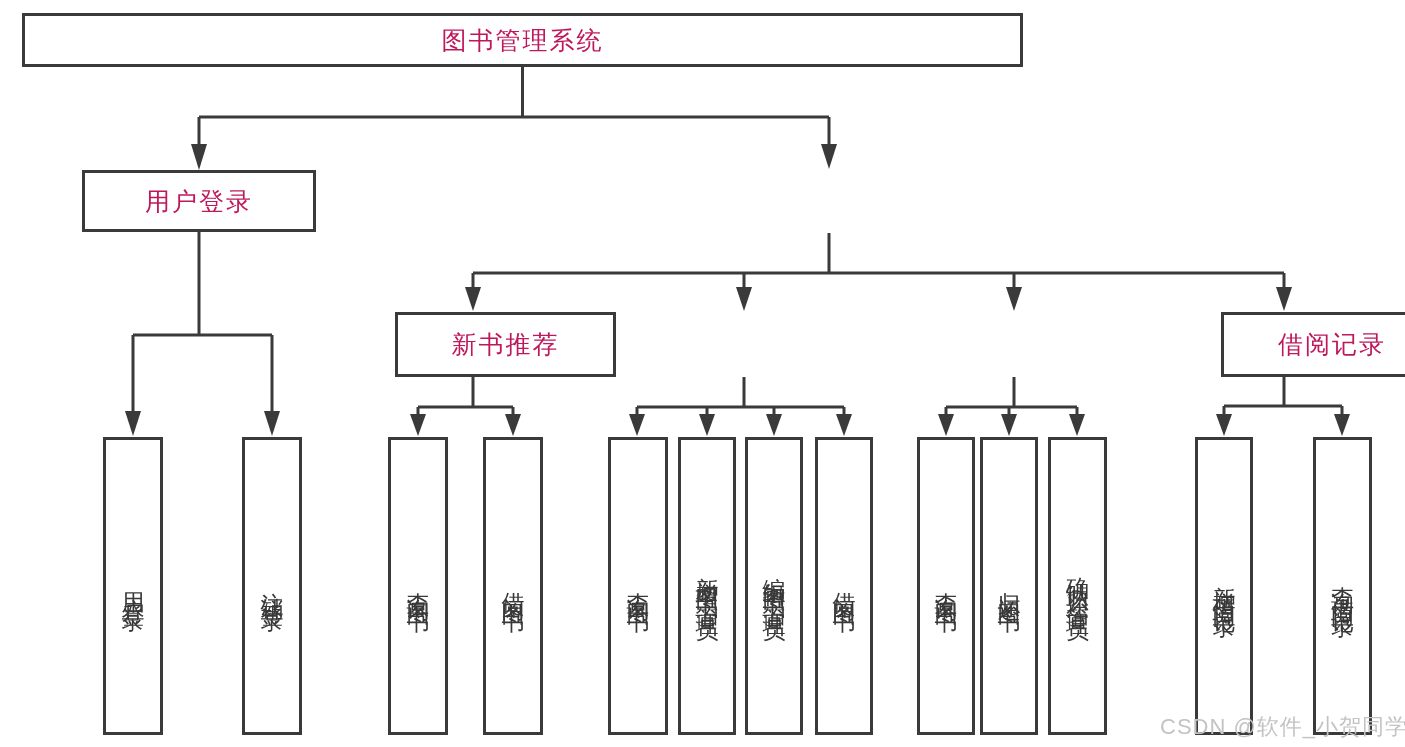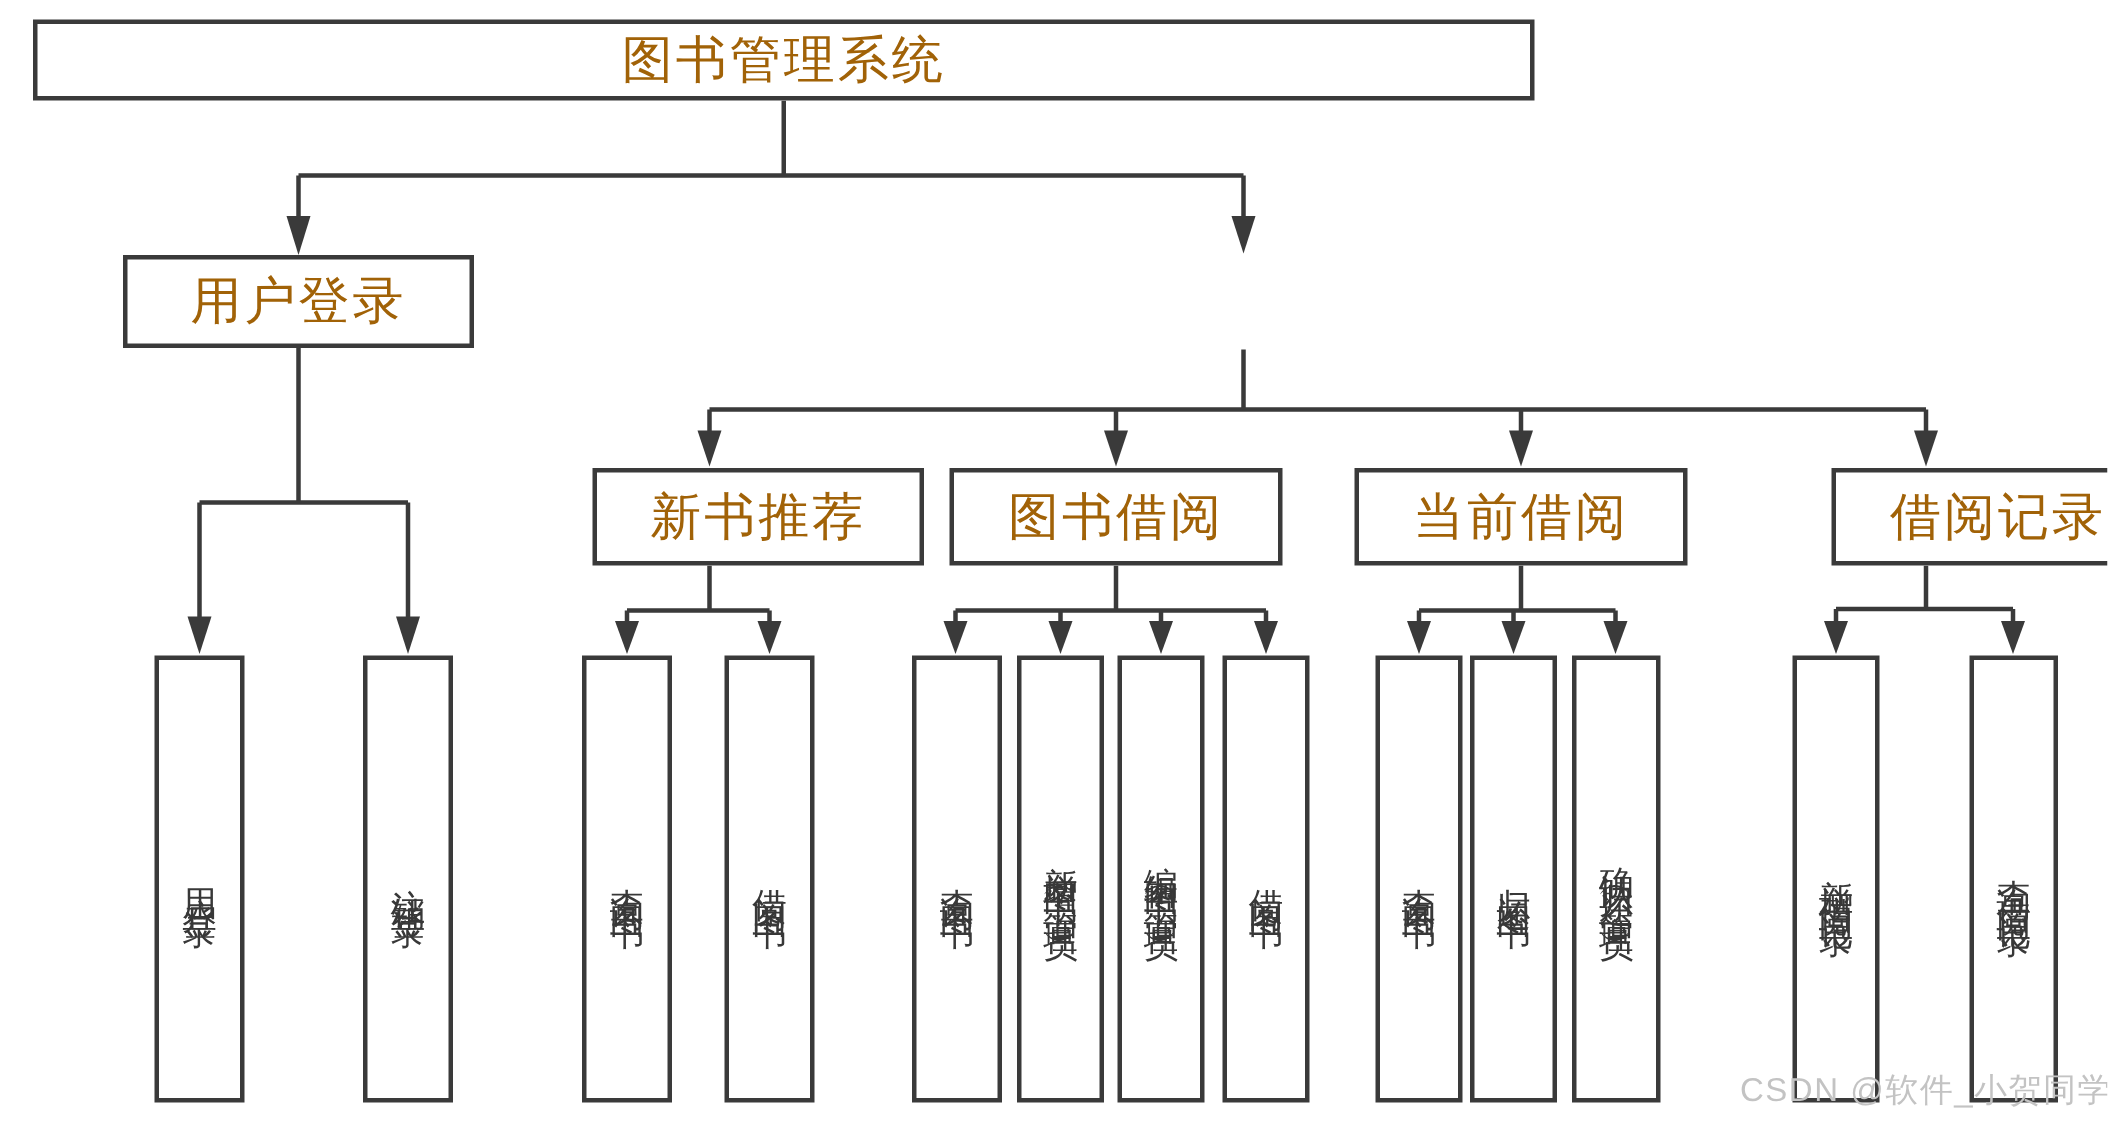--- a/index.html
+++ b/index.html
@@ -16,23 +16,23 @@
   .wires polygon{fill:#3a3a3a;stroke:none;}
   .node{
     position:absolute;
     box-sizing:border-box;
     border:3px solid #3a3a3a;
     background:#ffffff;
     display:flex;align-items:center;justify-content:center;
     z-index:2;
   }
   .hlabel{
-    font-size:34px;
+    font-size:25px;
     letter-spacing:2px;
-    color:#a16207;
+    color:#be185d;
     white-space:nowrap;
   }
   .leaf{
     position:absolute;
     top:437px;height:298px;
     box-sizing:border-box;
     border:3px solid #3a3a3a;
     background:#ffffff;
     display:flex;align-items:center;justify-content:center;
     z-index:2;
@@ -114,26 +114,20 @@
     <span class="hlabel">图书管理系统</span>
   </div>
 
   <div class="node" style="left:82px;top:170px;width:234px;height:62px;">
     <span class="hlabel">用户登录</span>
   </div>
 
   <div class="node" style="left:363px;top:312px;width:221px;height:65px;margin-left:32px;">
     <span class="hlabel">新书推荐</span>
   </div>
-  <div class="node" style="left:633px;top:312px;width:222px;height:65px;">
-    <span class="hlabel">图书借阅</span>
-  </div>
-  <div class="node" style="left:903px;top:312px;width:222px;height:65px;">
-    <span class="hlabel">当前借阅</span>
-  </div>
   <div class="node" style="left:1173px;top:312px;width:222px;height:65px;margin-left:48px;">
     <span class="hlabel">借阅记录</span>
   </div>
 
   <div class="leaf" style="left:103px;width:60px;">
     <span class="vtext">用户登录</span>
   </div>
   <div class="leaf" style="left:242px;width:60px;">
     <span class="vtext">注销登录</span>
   </div>

